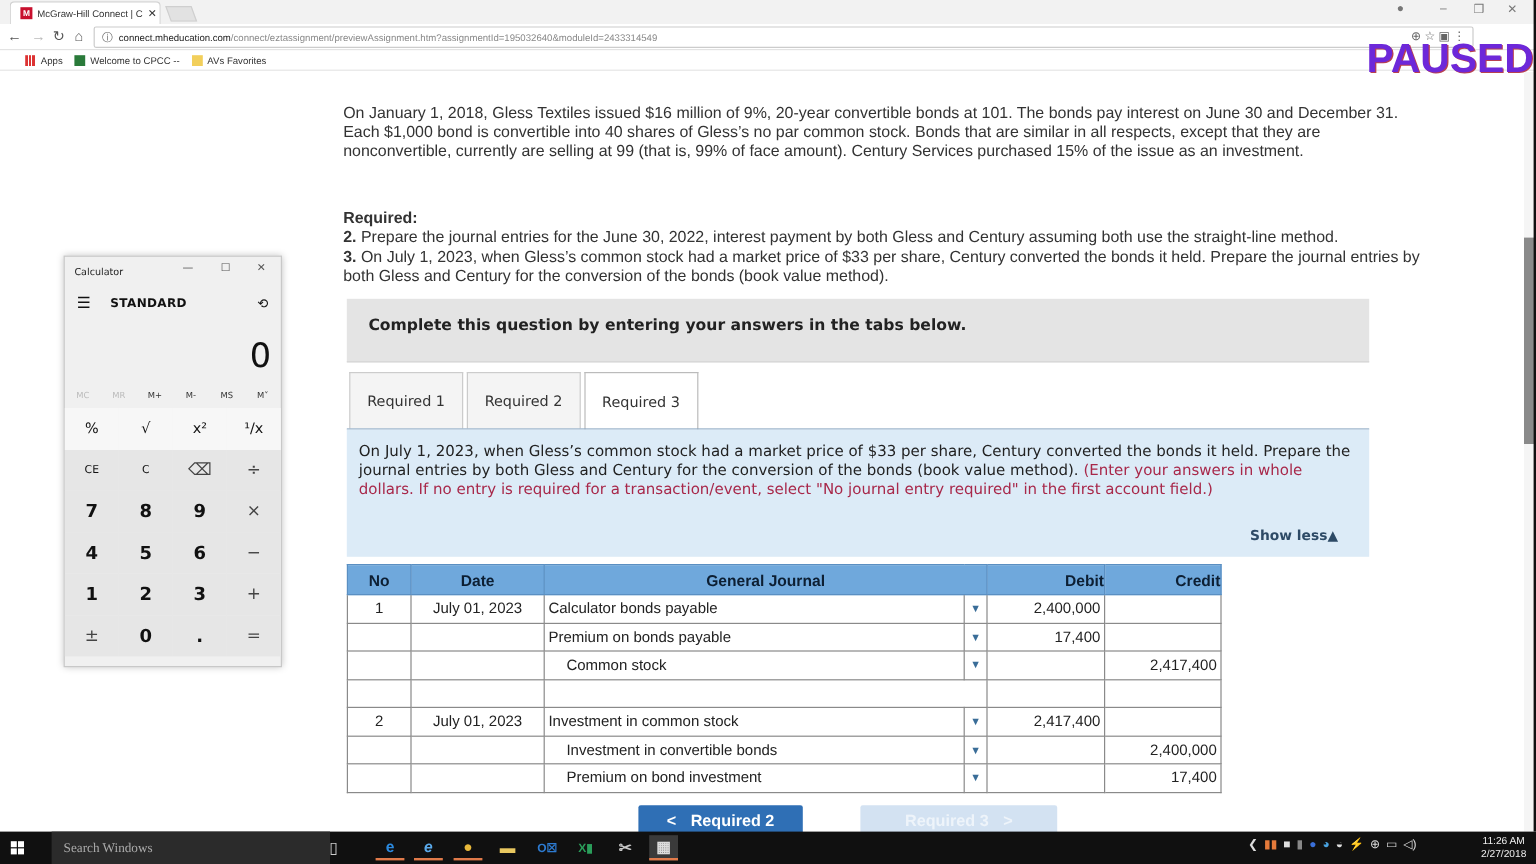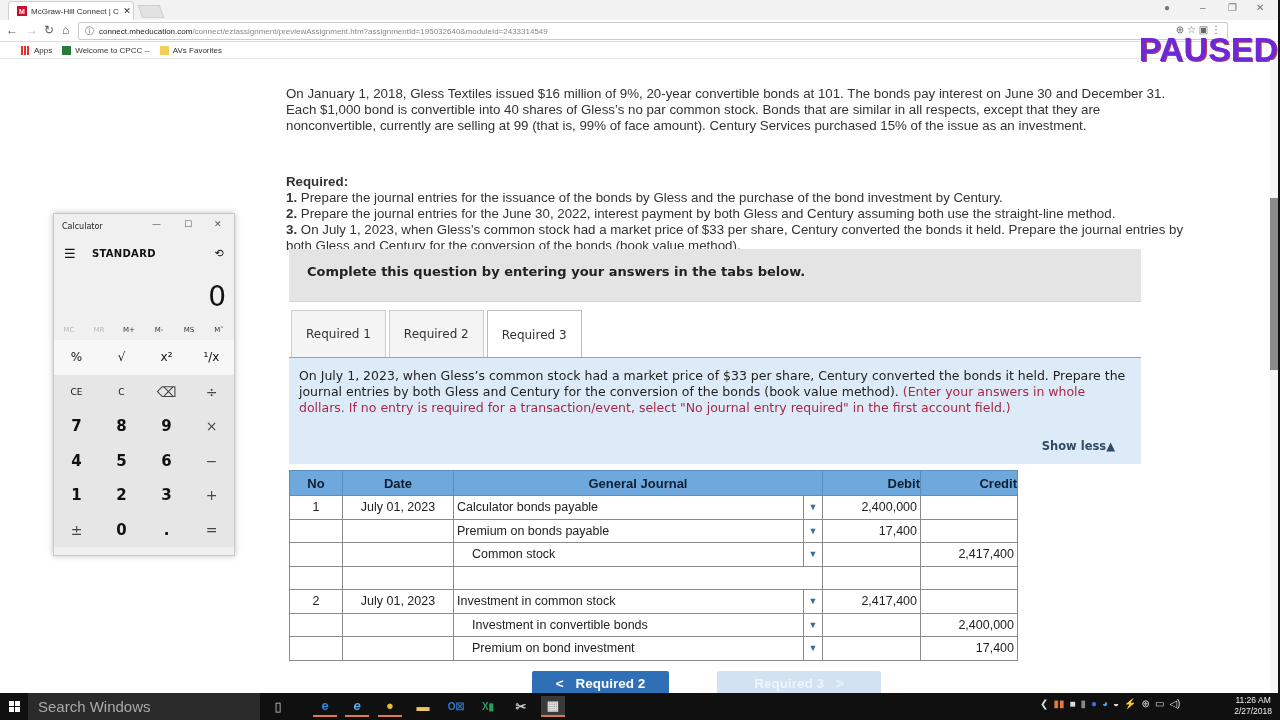--- a/index.html
+++ b/index.html
@@ -75,21 +75,21 @@
   .ck { height: 34.5px; display: flex; align-items: center; justify-content: center; font-size: 14px; color: #111; }
   .ck.fn { background: #f7f7f7; font-size: 12px; }
   .ck.op { background: #e6e6e6; color: #444; font-size: 14px; }
   .ck.num { background: #e6e6e6; font-weight: bold; font-size: 15px; }
   .ck.small { font-size: 9px; background: #e6e6e6; }
 
   
   .taskbar { position: absolute; left: 0; top: 693px; width: 1280px; height: 27px; background: #101010; }
   .startbtn { position: absolute; left: 9px; top: 8px; width: 11px; height: 11px; display: grid; grid-template-columns: 1fr 1fr; gap: 1px; }
   .startbtn i { background: #fff; display: block; }
-  .tb-search { position: absolute; left: 28px; top: 0; width: 232px; height: 27px; background: #2b2b2b; color: #aaa; font-size: 15px; display: flex; align-items: center; padding-left: 10px; }
+  .tb-search { position: absolute; left: 43px; top: 0; width: 232px; height: 27px; background: #2b2b2b; color: #aaa; font-size: 11px; display: flex; align-items: center; padding-left: 10px; font-family: Liberation Serif, serif; }
   .tb-icon { position: absolute; top: 3px; width: 24px; height: 21px; display: flex; align-items: center; justify-content: center; font-size: 13px; font-weight: bold; }
   .tb-icon.running { border-bottom: 2px solid #e07a4a; }
   .tray { position: absolute; left: 1040px; top: 5px; display: flex; gap: 5px; font-size: 10px; color: #ddd; align-items: center; }
   .clock { position: absolute; right: 8px; top: 2px; color: #eee; font-size: 8.5px; text-align: center; line-height: 11px; }
 </style>
 </head>
 <body>
 
 <div class="tabstrip">
   <div class="tab">
@@ -127,21 +127,20 @@
   <span class="bm">
       <span class="bm-ico" style="background:#f2cf5b"></span>
       <span>AVs Favorites</span>
     </span>
 </div>
 <div class="paused">PAUSED</div>
 
 <div class="content">
   <p>On January 1, 2018, Gless Textiles issued $16 million of 9%, 20-year convertible bonds at 101. The bonds pay interest on June 30 and December 31. Each $1,000 bond is convertible into 40 shares of Gless’s no par common stock. Bonds that are similar in all respects, except that they are nonconvertible, currently are selling at 99 (that is, 99% of face amount). Century Services purchased 15% of the issue as an investment.</p>
   <div class="req-title">Required:</div>
-  <div class="req"><b>1.</b> <span>Prepare the journal entries for the issuance of the bonds by Gless and the purchase of the bond investment by Century.</span></div>
   <div class="req"><b>2.</b> <span>Prepare the journal entries for the June 30, 2022, interest payment by both Gless and Century assuming both use the straight-line method.</span></div>
   <div class="req"><b>3.</b> <span>On July 1, 2023, when Gless’s common stock had a market price of $33 per share, Century converted the bonds it held. Prepare the journal entries by both Gless and Century for the conversion of the bonds (book value method).</span></div>
 </div>
 
 <div class="panel-gray">
   <span>Complete this question by entering your answers in the tabs below.</span>
 </div>
 
 <div class="tabs">
   <div class="qtab">Required 1</div>

